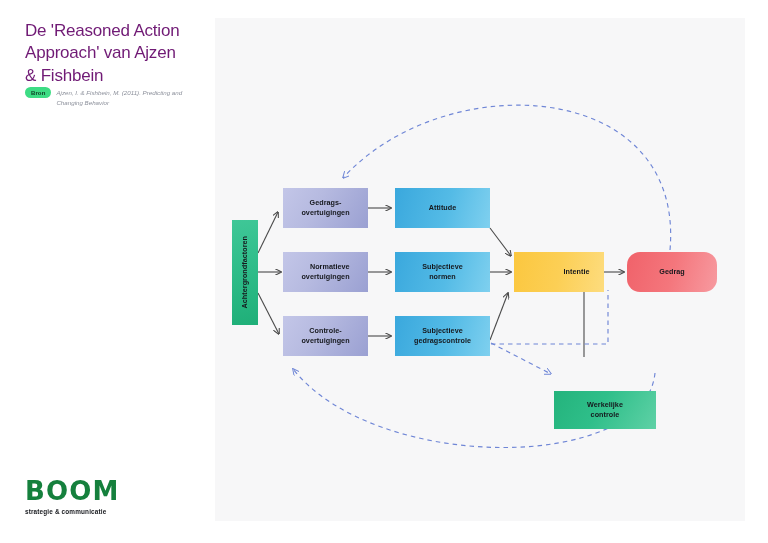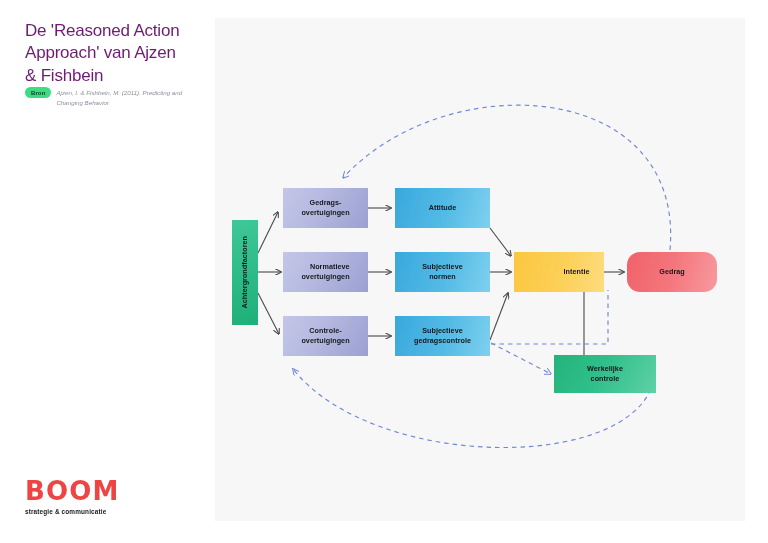--- a/index.html
+++ b/index.html
@@ -65,21 +65,21 @@
   #logo-block {
     position: absolute;
     left: 25px;
     top: 478px;
     width: 160px;
   }
   #logo-wordmark {
     font-size: 26px;
     font-weight: bold;
     letter-spacing: 1.2px;
-    color: #ef4444;
+    color: #15803d;
     line-height: 1;
     font-family: "DejaVu Sans", sans-serif;
   }
   #logo-tagline {
     margin-top: 4px;
     font-size: 6.4px;
     font-weight: bold;
     letter-spacing: 0.15px;
     color: #16181d;
   }
@@ -122,20 +122,21 @@
   .node-yellow {
     background: linear-gradient(100deg, #fbc73f 0%, #fccf55 50%, #fddc7e 100%);
     padding-left: 37px;
   }
   .node-red {
     background: linear-gradient(105deg, #f0626a 0%, #f4767c 50%, #f79aa0 100%);
     border-radius: 13px;
   }
   .node-green {
     background: linear-gradient(120deg, #24b37c 0%, #2fbf8a 45%, #5fd1a6 100%);
+    margin-top: 36px;
   }
   .node-green-vertical {
     background: linear-gradient(170deg, #3fc797 0%, #2fbd8a 45%, #1faf78 100%);
   }
   #node-achtergrondfactoren span {
     display: block;
     transform: rotate(-90deg);
     white-space: nowrap;
     font-size: 7.2px;
     font-weight: bold;

